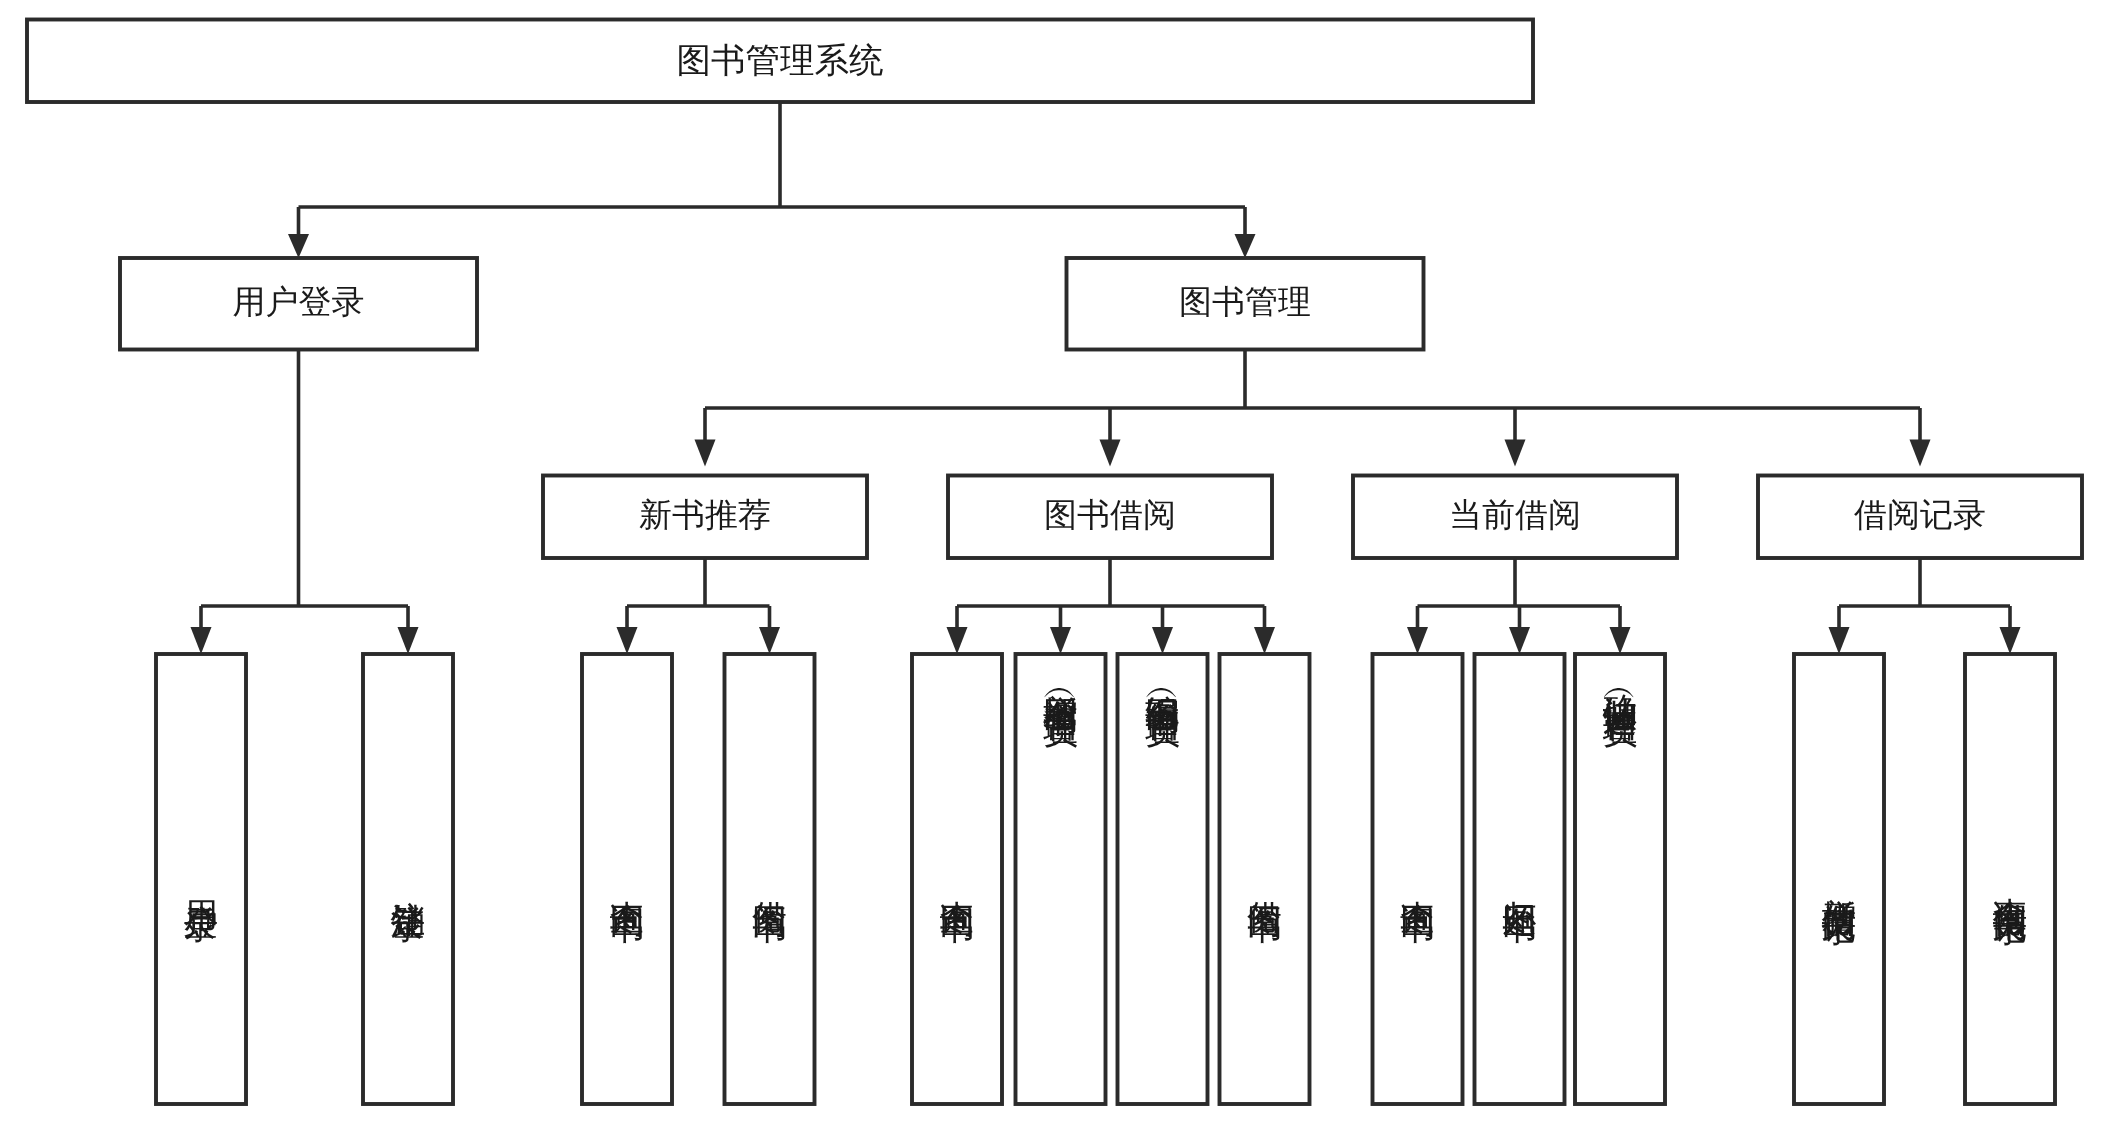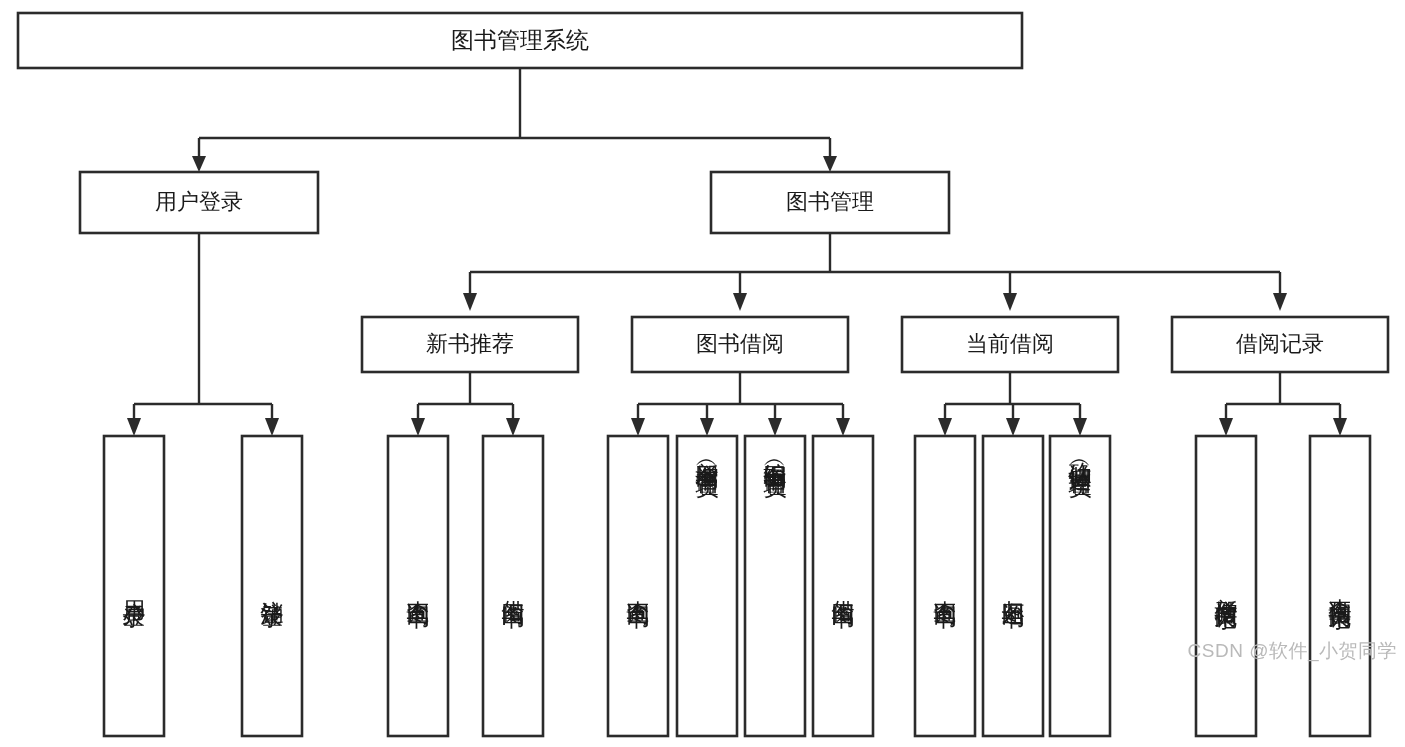--- a/index.html
+++ b/index.html
@@ -253,14 +253,13 @@
   <div class="vert-label-wrap" style="left:1050px; top:436px; width:60px; height:300px; align-items:flex-start;">
     <span class="vert-label" style="margin-top:8px;">确认归还（管理员）</span>
   </div>
   <div class="vert-label-wrap" style="left:1196px; top:436px; width:60px; height:300px;">
     <span class="vert-label">新增借阅记录</span>
   </div>
   <div class="vert-label-wrap" style="left:1310px; top:436px; width:60px; height:300px;">
     <span class="vert-label">查询借阅记录</span>
   </div>
 
-  <div class="watermark">CSDN @软件_小贺同学</div>
 </div>
 
 </body></html>

